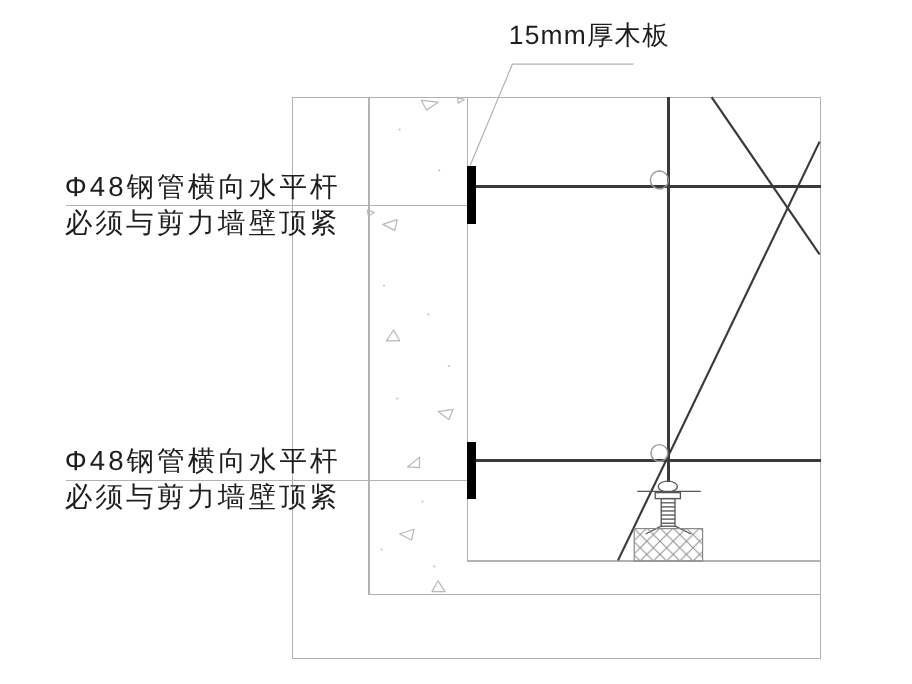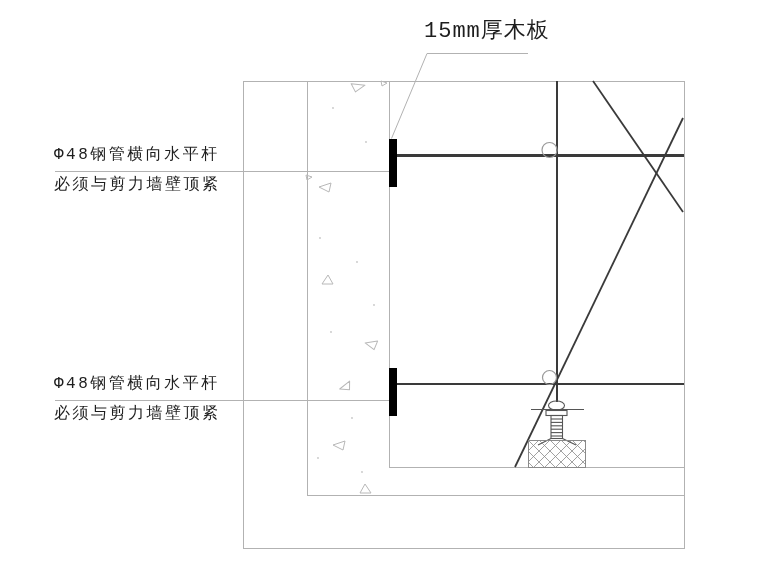--- a/index.html
+++ b/index.html
@@ -10,21 +10,21 @@
     --c-bar-fill:#000000;
     --c-text:#1e1e1e;
   }
   *{margin:0;padding:0;box-sizing:border-box;}
   html,body{background:var(--c-background);}
   .stage{
     position:relative;
     width:760px;height:570px;
     background:var(--c-background);
     overflow:hidden;
-    font-family:Liberation Mono, monospace;
+    font-family:Liberation Sans, sans-serif;
     border-radius:30px;
   }
   svg.drawing{position:absolute;left:0;top:0;}
 
   
   .ln-light{stroke:var(--c-line-light);stroke-width:1;fill:none;}
   .ln-light-sq{stroke:var(--c-line-light);stroke-width:1;fill:none;shape-rendering:crispEdges;}
   .ln-dark-sq{stroke:var(--c-line-dark);stroke-width:2.2;fill:none;shape-rendering:crispEdges;}
   .ln-brace{stroke:var(--c-line-dark);stroke-width:1.8;fill:none;}
   .ln-mid{stroke:#555555;stroke-width:1.1;fill:none;}
@@ -39,21 +39,21 @@
     position:absolute;
     color:var(--c-text);
     white-space:nowrap;
     user-select:none;
   }
   .label-plank{
     left:424px;top:15px;
     font-size:22px;letter-spacing:1px;
   }
   .label-tie{
-    font-size:16px;line-height:30px;letter-spacing:2.5px;
+    font-size:23px;line-height:30px;letter-spacing:2.5px;
   }
   .label-tie-upper{left:54px;top:140px;}
   .label-tie-lower{left:54px;top:369px;}
 </style>
 </head>
 <body>
 
 <div class="stage">
 
   <svg class="drawing" width="760" height="570" viewBox="0 0 760 570">

